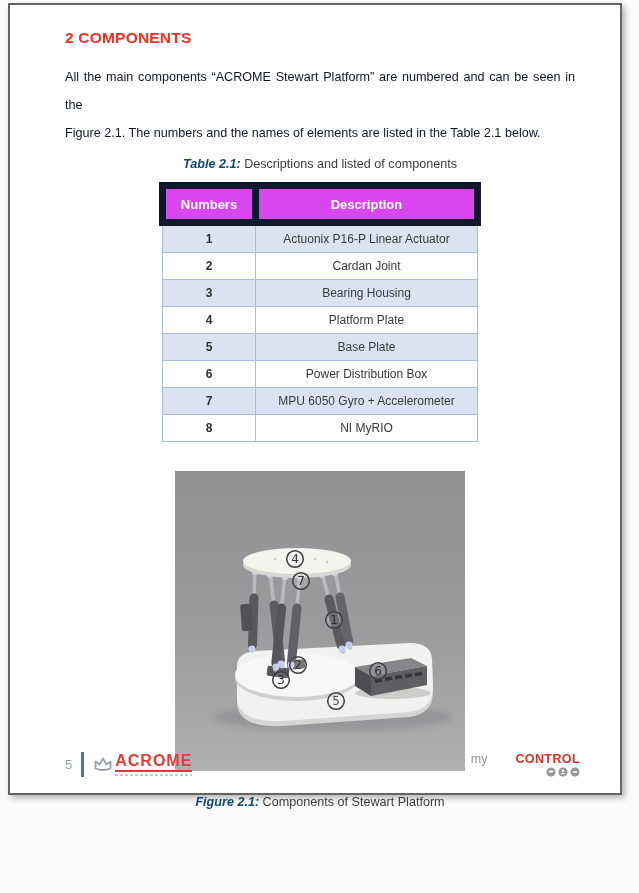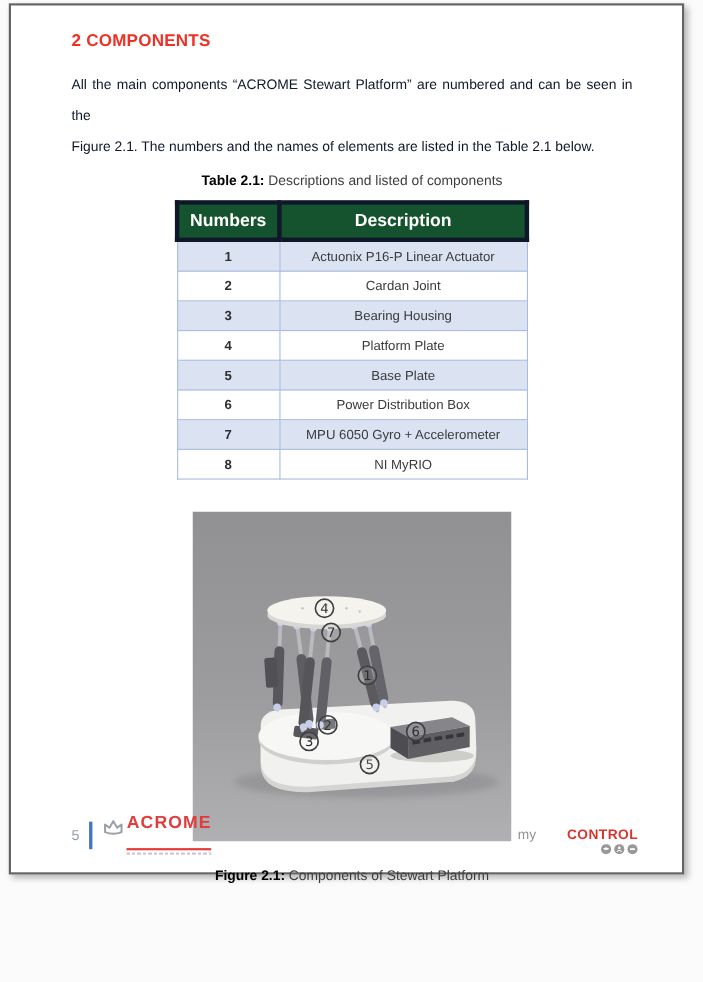--- a/index.html
+++ b/index.html
@@ -16,28 +16,28 @@
   }
   .content{padding:24px 45px 0 55px;}
   .heading{
     margin:0;font-size:15.5px;font-weight:bold;letter-spacing:.2px;
     color:#ee3124;
   }
   .intro{margin:16px 0 0 0;font-size:12.6px;line-height:28px;color:#0f172a;}
   .intro .l1{display:block;text-align:justify;text-align-last:justify;}
   .intro .l2{display:block;}
   .caption{margin:10px 0 0 0;text-align:center;font-size:12.6px;color:#3d3d3d;}
-  .cap-label{color:#000000;font-weight:bold;}
+  .cap-label{color:#0c4a6e;font-weight:bold;font-style:italic;}
   table.components{
     border-collapse:collapse;width:322px;margin:11px auto 0;
     font-size:12px;color:#3a3a3a;
   }
   table.components th{
-    background:#14532d;color:#fff;font-weight:600;height:28px;
-    border:4px solid #0f172a;font-size:16px;
+    background:#d946ef;color:#fff;font-weight:600;height:28px;
+    border:7px solid #0f172a;font-size:13px;
   }
   table.components td{
     height:26px;text-align:center;border:1px solid #a9bcdf;padding:0 4px;
   }
   table.components tbody tr:nth-child(odd){background:#dbe3f3;}
   table.components td.num{width:84px;font-weight:bold;color:#2f2f2f;}
   .figure-wrap{width:290px;height:300px;margin:29px auto 0;}
   .figure-wrap svg{display:block;}
   .fig-caption{margin-top:24px;}
   .footer{
@@ -45,21 +45,21 @@
     display:flex;justify-content:space-between;align-items:flex-end;
   }
   .footer-left{display:flex;align-items:center;}
   .page-num{font-size:13px;color:#96a0ab;margin-right:9px;}
   .vbar{width:3px;height:25px;background:#4472c4;margin-right:9px;}
   .acrome{display:flex;align-items:flex-start;}
   .acrome-crown{margin:2px 2px 0 0;}
   .acrome-text{display:flex;flex-direction:column;}
   .acrome-name{
     font-size:16px;font-weight:bold;letter-spacing:1px;color:#e23b3b;
-    border-bottom:2px solid #e23b3b;padding-bottom:14px;line-height:1;
+    border-bottom:2px solid #e23b3b;padding-bottom:1px;line-height:1;
   }
   .acrome-tagline{
     height:2px;margin-top:2px;
     background:repeating-linear-gradient(90deg,#c9c9c9 0 3px,transparent 3px 5px);
   }
   .footer-right{text-align:right;}
   .brand{font-size:12.5px;line-height:1;}
   .brand-my{color:#8f9498;margin-top:36px;}
   .brand-control{color:#d8342c;font-weight:bold;letter-spacing:.4px;margin-left:28px;}
   .badges{margin-top:2px;display:flex;justify-content:flex-end;gap:2px;}

